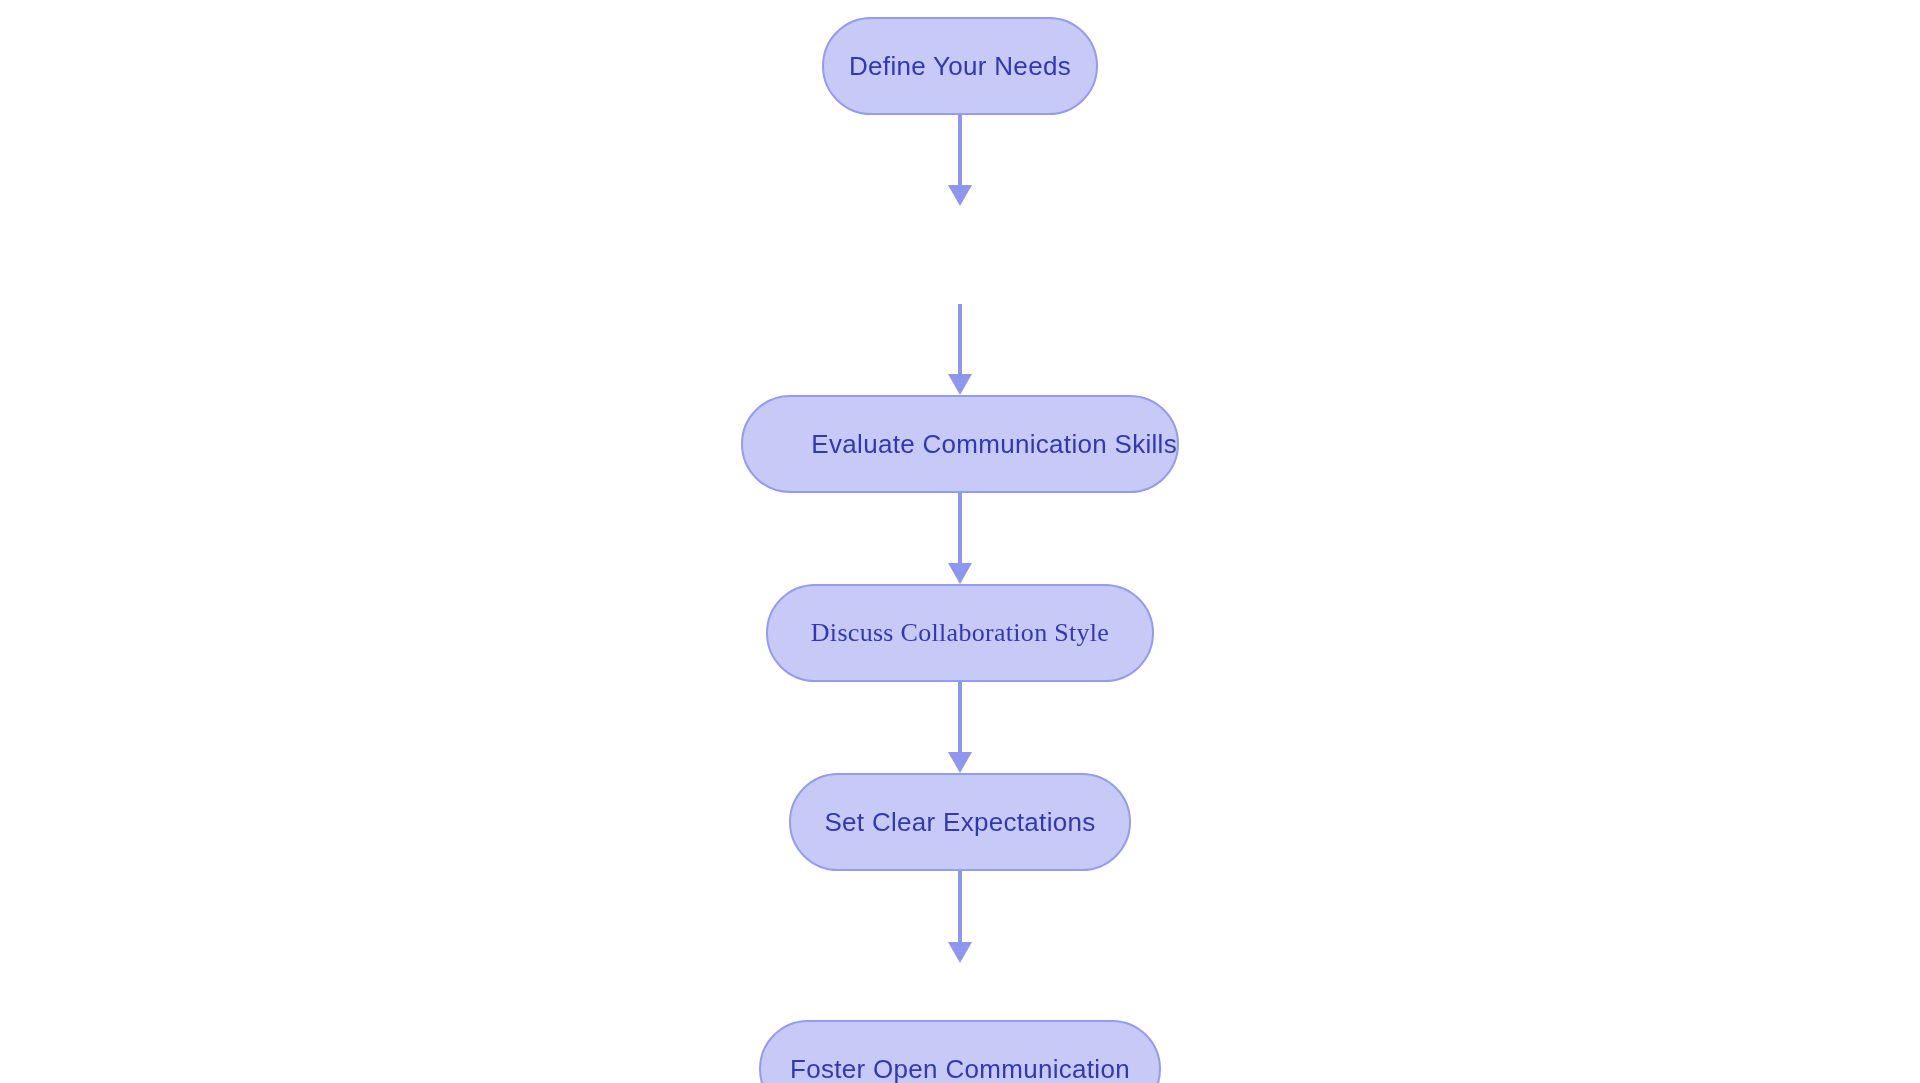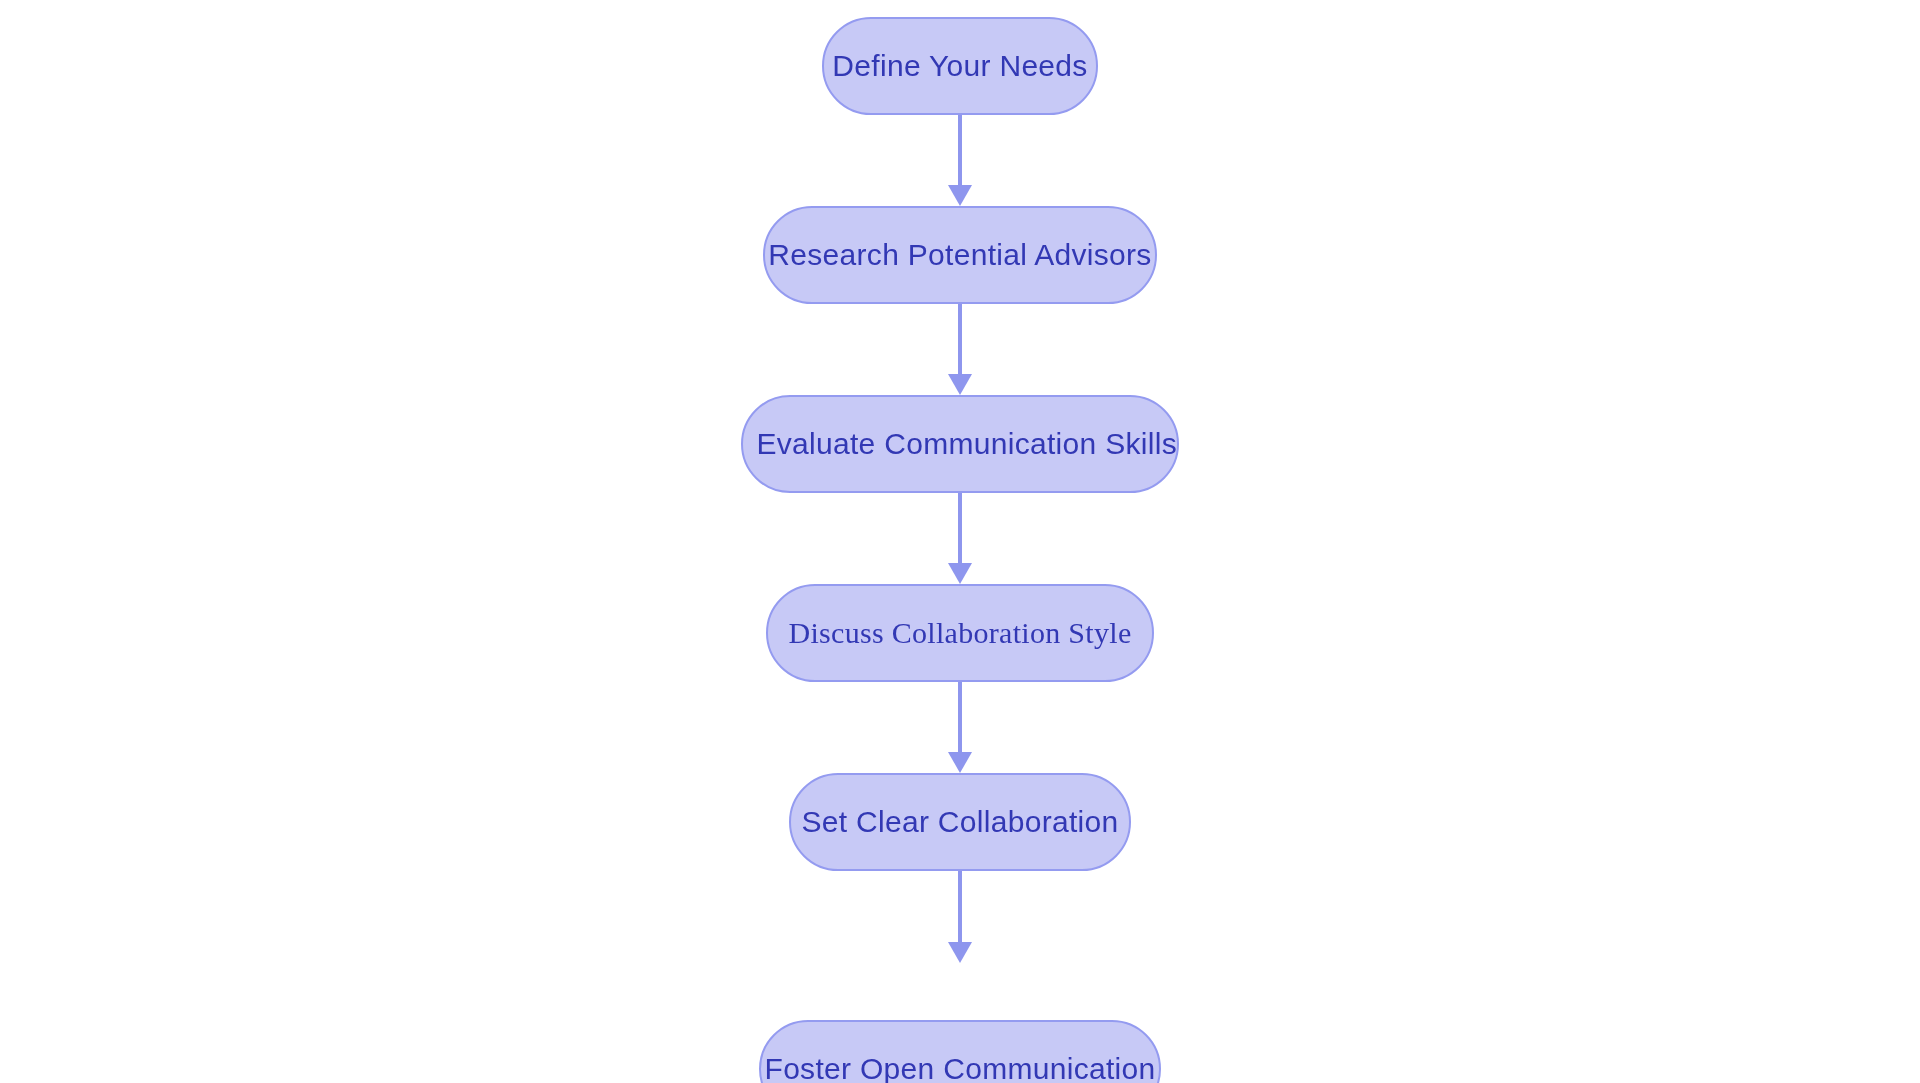--- a/index.html
+++ b/index.html
@@ -22,21 +22,21 @@
     height: 98px;
     box-sizing: border-box;
     border-radius: 49px;
     background: var(--node-fill, #c7c9f6);
     border: 2px solid var(--node-border, #949bf0);
     display: flex;
     align-items: center;
     justify-content: center;
   }
   .node-label {
-    font-size: 30px;
+    font-size: 26px;
     letter-spacing: 0.3px;
     color: var(--text-color, #3238b4);
     white-space: nowrap;
   }
   .arrow {
     position: absolute;
     left: 50%;
     transform: translateX(-50%);
     width: 26px;
   }
@@ -67,23 +67,20 @@
 
   <div class="node" style="top:17px; width:276px;">
     <span class="node-label">Define Your Needs</span>
   </div>
 
   <div class="arrow" style="top:115px; height:91px;">
     <div class="arrow-line" style="height:72px;"></div>
     <div class="arrow-head"></div>
   </div>
 
-  <div class="node" style="top:206px; width:394px;">
-    <span class="node-label">Research Potential Advisors</span>
-  </div>
 
   <div class="arrow" style="top:304px; height:91px;">
     <div class="arrow-line" style="height:72px;"></div>
     <div class="arrow-head"></div>
   </div>
 
   <div class="node" style="top:395px; width:438px;justify-content:flex-end;">
     <span class="node-label">Evaluate Communication Skills</span>
   </div>
 
@@ -95,21 +92,21 @@
   <div class="node" style="top:584px; width:388px;font-family:Liberation Serif, serif;">
     <span class="node-label">Discuss Collaboration Style</span>
   </div>
 
   <div class="arrow" style="top:682px; height:91px;">
     <div class="arrow-line" style="height:72px;"></div>
     <div class="arrow-head"></div>
   </div>
 
   <div class="node" style="top:773px; width:342px;">
-    <span class="node-label">Set Clear Collaboration</span>
+    <span class="node-label">Set Clear Expectations</span>
   </div>
 
   <div class="arrow" style="top:871px; height:92px;">
     <div class="arrow-line" style="height:73px;"></div>
     <div class="arrow-head"></div>
   </div>
 
   <div class="node" style="top:1020px; width:402px;">
     <span class="node-label">Foster Open Communication</span>
   </div>

